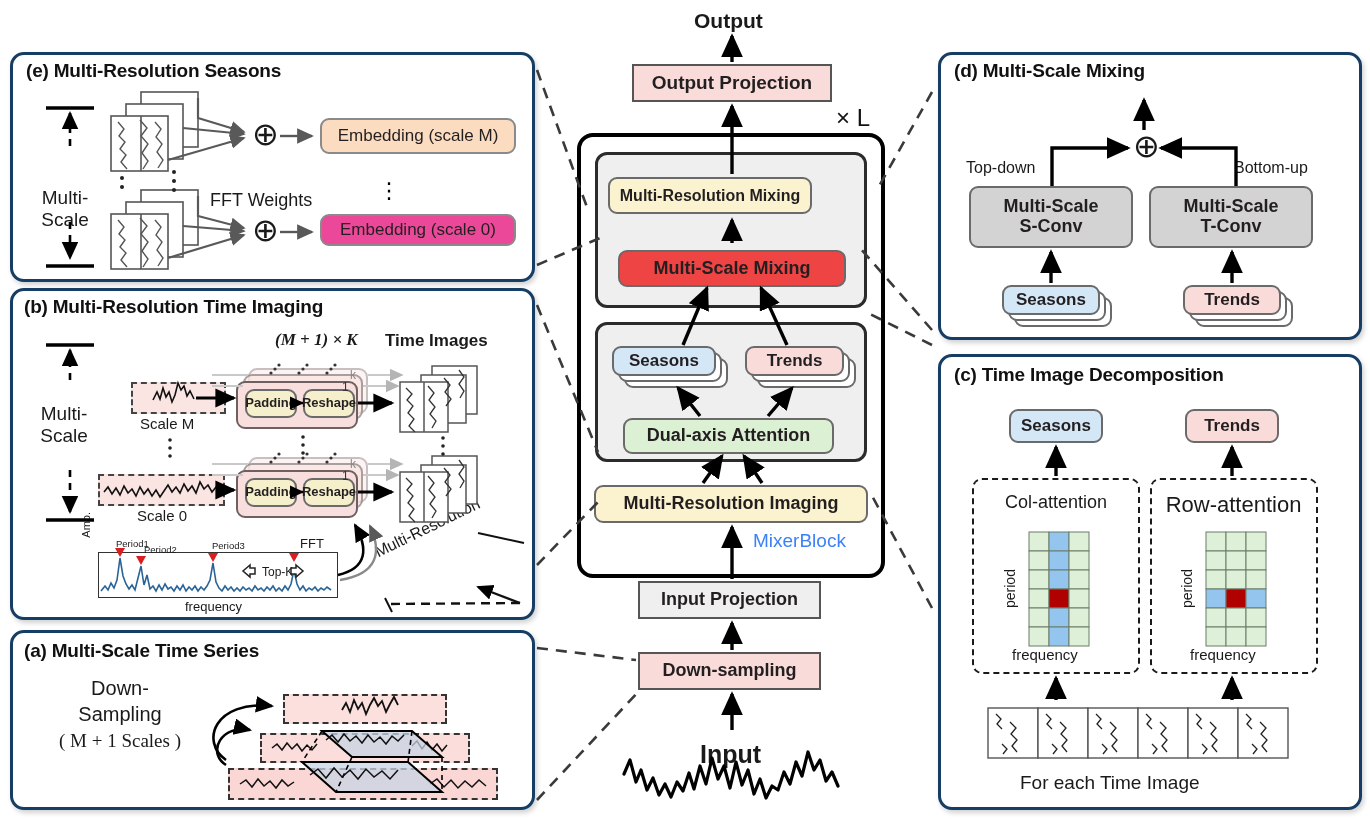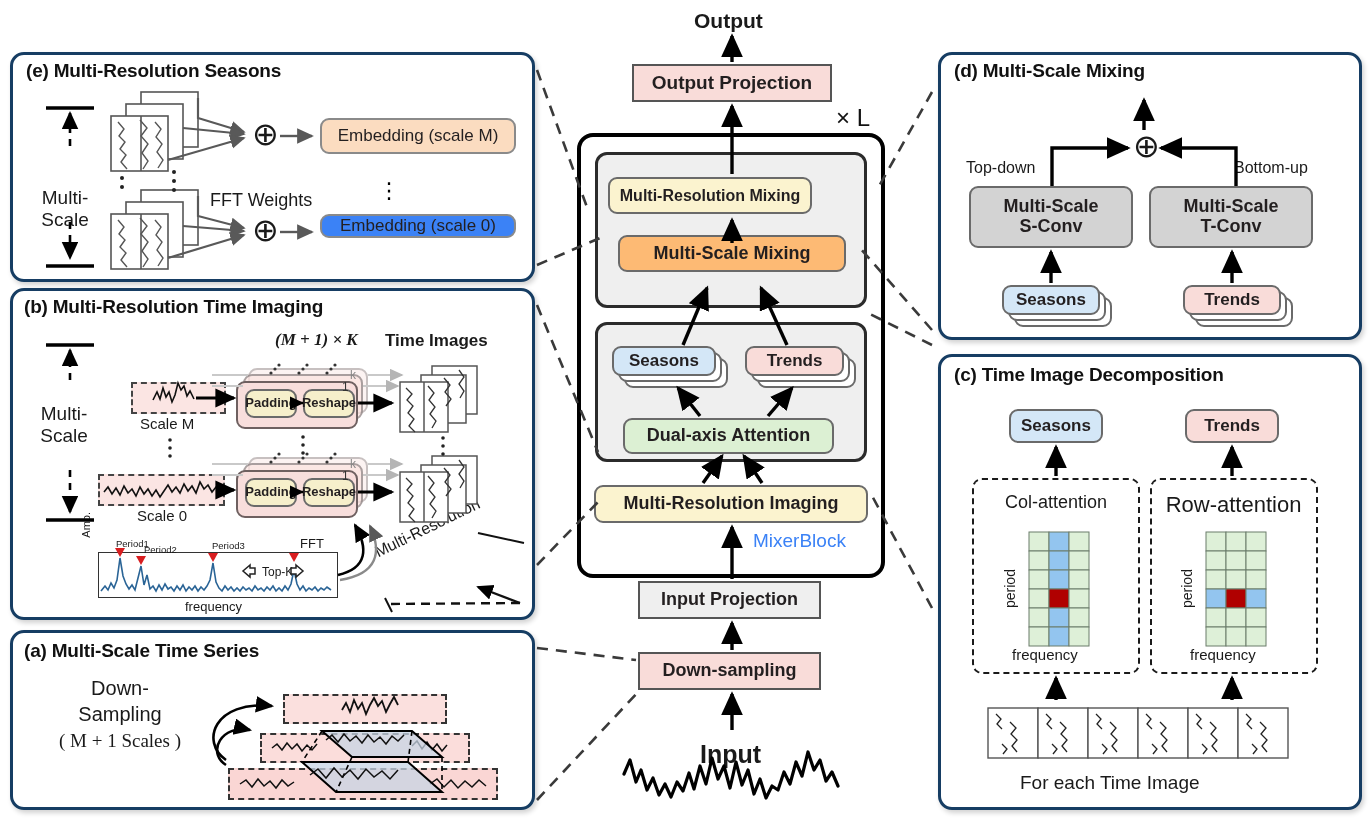--- a/index.html
+++ b/index.html
@@ -57,21 +57,21 @@
 <div class="lbl" style="left:836px;top:104px;font-size:24px;font-weight:normal;color:#111;">× L</div>
 
 <div style="position:absolute;left:577px;top:133px;width:308px;height:445px;border:4px solid #000;border-radius:16px;background:#fff;"></div>
 
 <div class="lbl" style="left:753px;top:530px;font-size:19px;color:#3b82f6;">MixerBlock</div>
 
 <div style="position:absolute;left:595px;top:152px;width:272px;height:156px;border:3px solid #2b2b2b;border-radius:12px;background:#EFEFEF;"></div>
 
 <div class="box rnd" style="left:608px;top:177px;width:204px;height:37px;background:#FBF3CF;font-size:16px;">Multi-Resolution Mixing</div>
 
-<div class="box rnd" style="left:618px;top:235px;width:228px;height:37px;background:#fdba74;font-size:18px;">Multi-Scale Mixing</div>
+<div class="box rnd" style="left:618px;top:250px;width:228px;height:37px;background:#ef4444;font-size:18px;">Multi-Scale Mixing</div>
 
 <div style="position:absolute;left:595px;top:322px;width:272px;height:140px;border:3px solid #2b2b2b;border-radius:12px;background:#EFEFEF;"></div>
 
 <div class="stackwrap" style="left:612px;top:346px;width:120px;height:46px;">
   <div class="shadow2" style="left:12px;top:12px;width:104px;height:30px;"></div>
   <div class="shadow1" style="left:6px;top:6px;width:104px;height:30px;"></div>
   <div class="box rnd" style="left:0;top:0;width:104px;height:30px;background:#D4E7F7;font-size:17px;">Seasons</div>
 </div>
 
 <div class="stackwrap" style="left:745px;top:346px;width:120px;height:46px;">
@@ -96,21 +96,21 @@
 <div class="lbl" style="left:30px;top:187px;font-size:19px;text-align:center;width:70px;line-height:1.15;">
   <span>Multi-</span><br>
   <span>Scale</span>
 </div>
 
 <div class="lbl" style="left:210px;top:190px;font-size:18px;">FFT Weights</div>
 
 <div class="lbl" style="left:378px;top:178px;font-size:22px;color:#000;">⋮</div>
 
 <div class="box rnd" style="left:320px;top:118px;width:196px;height:36px;background:#FBDCC0;font-size:17px;font-weight:normal;border-color:#8a8a8a;">Embedding (scale M)</div>
-<div class="box rnd" style="left:320px;top:214px;width:196px;height:24px;background:#3b82f6;font-size:17px;font-weight:normal;border-color:#8a8a8a;">Embedding (scale 0)</div>
+<div class="box rnd" style="left:320px;top:214px;width:196px;height:32px;background:#ec4899;font-size:17px;font-weight:normal;border-color:#8a8a8a;">Embedding (scale 0)</div>
 
 <div class="lbl" style="left:252px;top:118px;font-size:32px;line-height:1;">⊕</div>
 <div class="lbl" style="left:252px;top:214px;font-size:32px;line-height:1;">⊕</div>
 
 <div class="panel" style="left:10px;top:288px;width:525px;height:332px;"></div>
 <div class="panel-title" style="left:24px;top:296px;">(b) Multi-Resolution Time Imaging</div>
 
 <div class="lbl" style="left:275px;top:330px;font-size:17px;font-weight:bold;font-style:italic;font-family:'Liberation Serif',serif;">(M + 1) × K</div>
 <div class="lbl" style="left:385px;top:331px;font-size:17px;font-weight:bold;">Time Images</div>
 

